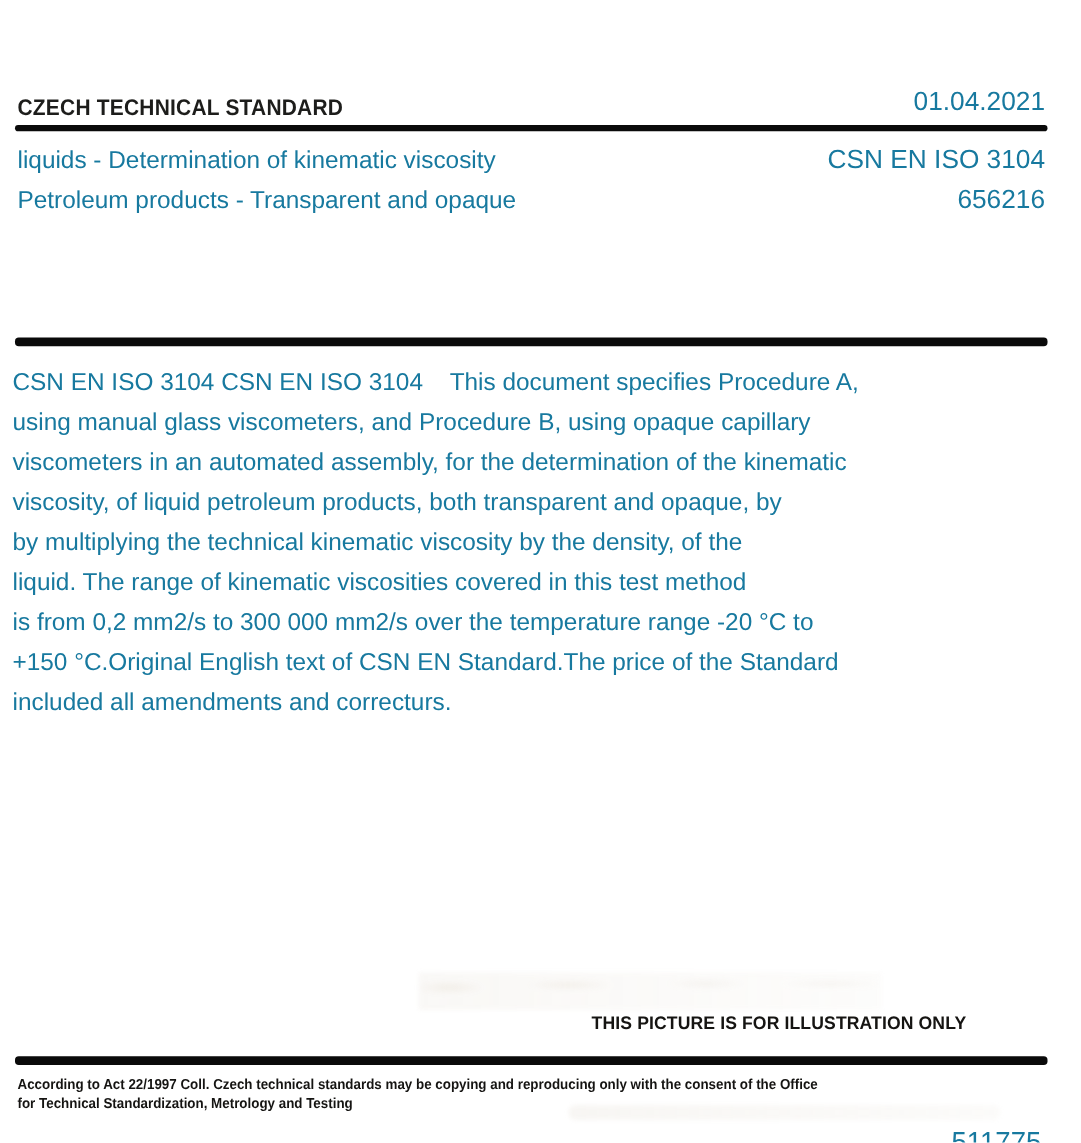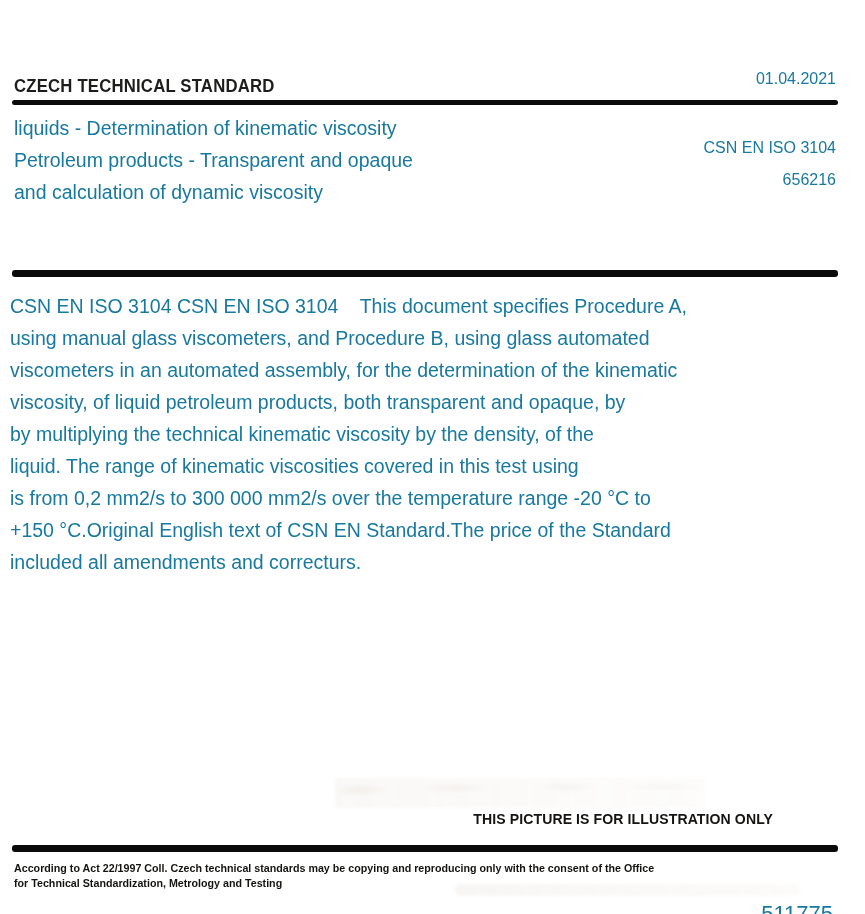--- a/index.html
+++ b/index.html
@@ -21,21 +21,21 @@
   .std-label {
     left: 14px; top: 76px;
     font-size: 18px; font-weight: 700;
     letter-spacing: 0.2px;
     transform: scaleX(0.93); transform-origin: left center;
     color: #1d1d1b;
     white-space: nowrap;
   }
   .header-date {
     right: 29px; top: 70px;
-    font-size: 16px;
+    font-size: 21px;
     color: var(--teal);
     white-space: nowrap;
   }
 
   
   .rule {
     left: 12px; width: 826px;
     background: #0a0a0a;
     border-radius: 3px;
   }
@@ -45,25 +45,24 @@
 
   
   .title-left {
     left: 14px; top: 112px;
     font-size: 19.5px; line-height: 32px;
     color: var(--teal);
     white-space: nowrap;
   }
   .title-right {
     right: 29px; top: 112px;
-    font-size: 16px; line-height: 32px;
+    font-size: 21px; line-height: 32px;
     color: var(--teal);
     text-align: right;
     white-space: nowrap;
-    margin-top: 20px;
   }
 
   
   .abstract {
     left: 10px; top: 290px;
     font-size: 19.5px; line-height: 32px;
     color: var(--teal);
   }
   .abstract-line { white-space: pre; }
 
@@ -120,36 +119,35 @@
 <body>
 
 <div class="abs std-label">CZECH TECHNICAL STANDARD</div>
 <div class="abs header-date">01.04.2021</div>
 
 <div class="abs rule rule-1"></div>
 
 <div class="abs title-left">
   <div>liquids - Determination of kinematic viscosity</div>
   <div>Petroleum products - Transparent and opaque</div>
-  <div>and calculation of dynamic viscosity</div>
 </div>
 <div class="abs title-right">
   <div>CSN EN ISO 3104</div>
   <div>656216</div>
 </div>
 
 <div class="abs rule rule-2"></div>
 
 <div class="abs abstract">
   <div class="abstract-line">CSN EN ISO 3104 CSN EN ISO 3104    This document specifies Procedure A,</div>
-  <div class="abstract-line">using manual glass viscometers, and Procedure B, using glass automated</div>
+  <div class="abstract-line">using manual glass viscometers, and Procedure B, using opaque capillary</div>
   <div class="abstract-line">viscometers in an automated assembly, for the determination of the kinematic</div>
   <div class="abstract-line">viscosity, of liquid petroleum products, both transparent and opaque, by</div>
   <div class="abstract-line">by multiplying the technical kinematic viscosity by the density, of the</div>
-  <div class="abstract-line">liquid. The range of kinematic viscosities covered in this test using</div>
+  <div class="abstract-line">liquid. The range of kinematic viscosities covered in this test method</div>
   <div class="abstract-line">is from 0,2 mm2/s to 300 000 mm2/s over the temperature range -20 °C to</div>
   <div class="abstract-line">+150 °C.Original English text of CSN EN Standard.The price of the Standard</div>
   <div class="abstract-line">included all amendments and correcturs.</div>
 </div>
 
 <div class="abs watermark-1"></div>
 <div class="abs watermark-2"></div>
 
 <div class="abs illustration-note">THIS PICTURE IS FOR ILLUSTRATION ONLY</div>
 

